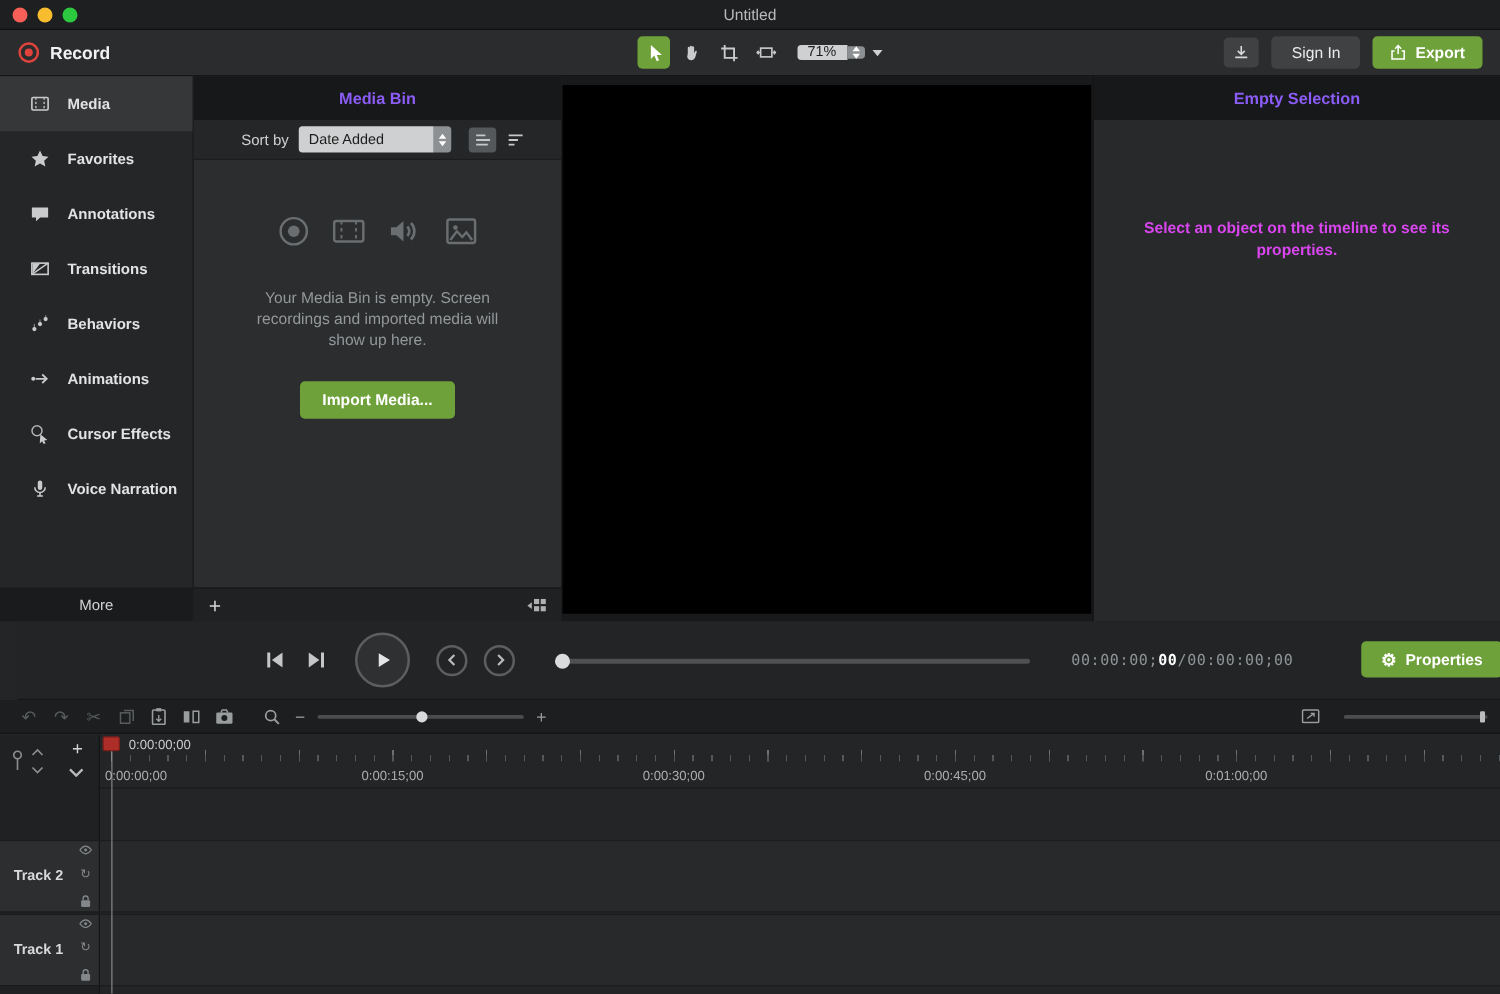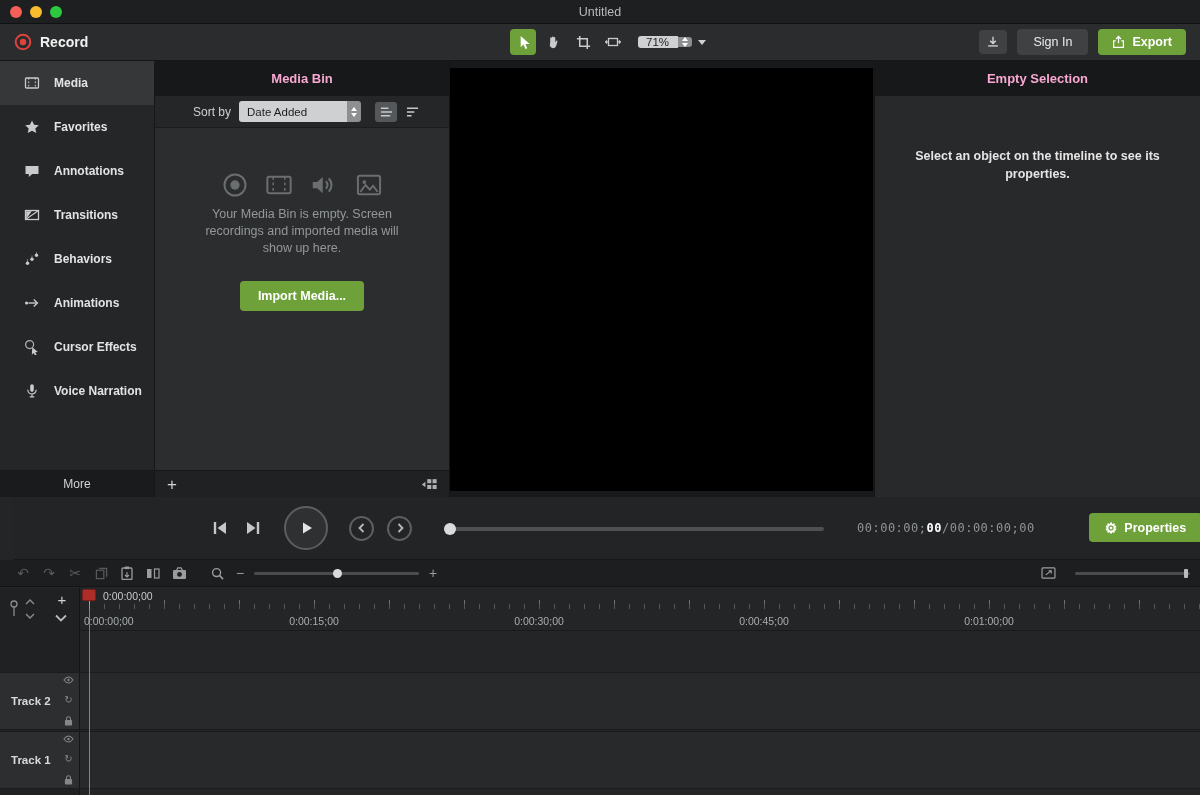--- a/index.html
+++ b/index.html
@@ -47,47 +47,47 @@
   .sidebar { width:155px; background:#242627; border-right:1px solid #161718; position:relative; }
   .side-item { height:44px; display:flex; align-items:center; gap:14px; padding-left:24px; cursor:pointer;
     color:#e2e3e4; font-size:12px; font-weight:bold; }
   .side-item.active { background:#353738; }
   .side-item .ic { width:16px; height:16px; color:#c9cbcc; flex:0 0 16px; }
   .side-more { position:absolute; bottom:0; left:0; right:0; height:27px; background:#191b1c;
     display:flex; align-items:center; justify-content:center; font-size:12px; color:#d2d3d4; cursor:pointer; }
 
   .mediabin { width:295px; background:#2b2d2e; position:relative; border-right:1px solid #141516; }
   .panel-hd { height:35px; background:#161819; display:flex; align-items:center; justify-content:center;
-    font-size:13px; font-weight:bold; color:#f9a8d4; }
+    font-size:13px; font-weight:bold; color:#8b5cf6; }
   .sortrow { height:32px; background:#242627; border-bottom:1px solid #1b1c1d; display:flex; align-items:center;
     padding:0 12px; gap:8px; }
   .sortrow .lbl { font-size:12px; color:#cfd0d1; margin-left:26px; }
   .select { display:flex; align-items:stretch; height:21px; cursor:pointer; }
   .select .val { background:#cfd0d1; color:#1d1d1d; font-size:11.5px; display:flex; align-items:center;
     padding:0 8px; width:108px; border-radius:3px 0 0 3px; }
   .viewbtns { display:flex; gap:4px; margin-left:6px; }
   .viewbtn { width:22px; height:20px; border:none; border-radius:3px; background:transparent; color:#c6c8c9;
     display:flex; align-items:center; justify-content:center; cursor:pointer; }
   .viewbtn.on { background:#55585a; }
   .empty-state { display:flex; flex-direction:column; align-items:center; text-align:center; padding-top:42px; }
   .empty-icons { display:flex; align-items:center; gap:15px; color:#6b6e70; }
-  .empty-text { margin-top:6px; width:224px; font-size:12.5px; line-height:1.35; color:#94989a; }
+  .empty-text { margin-top:30px; width:224px; font-size:12.5px; line-height:1.35; color:#94989a; }
   .import-btn { margin-top:24px; background:#6fa13a; color:#fff; border:none; border-radius:4px;
     font-size:12.5px; font-weight:bold; padding:8px 18px; cursor:pointer; font-family:inherit; }
   .bin-footer { position:absolute; bottom:0; left:0; right:0; height:27px; background:#1f2122;
     border-top:1px solid #151617; display:flex; align-items:center; padding:0 12px; }
   .plus-btn { background:none; border:none; color:#d2d3d4; font-size:17px; line-height:1; cursor:pointer; }
   .thumb-btn { margin-left:auto; background:none; border:none; color:#aeb0b1; cursor:pointer; display:flex; }
 
   .canvas-area { width:425px; background:#18191a; position:relative; border-right:1px solid #141516; }
   .canvas { position:absolute; top:7px; left:0; right:1px; height:423px; background:#000; }
 
   .props { width:325px; background:#28292b; }
-  .props-empty { margin:52px auto 0; width:272px; text-align:center; font-size:12.5px; font-weight:600;
-    color:#e5e5e5; line-height:1.4; }
+  .props-empty { margin:78px auto 0; width:272px; text-align:center; font-size:12.5px; font-weight:600;
+    color:#d946ef; line-height:1.4; }
 
   
   .playback { position:absolute; top:497px; left:14px; right:0; height:63px; background:#222425;
     border-bottom:1px solid #161718; }
   .transport { position:absolute; left:196px; top:0; height:100%; display:flex; align-items:center; gap:13px; }
   .t-btn { background:none; border:none; color:#c4c6c7; cursor:pointer; display:flex; align-items:center; justify-content:center; }
   .play-btn { width:44px; height:44px; border-radius:50%; background:#2e3031; border:2px solid #5c5e60;
     color:#e4e5e6; margin:0 8px; }
   .circ-btn { width:25px; height:25px; border-radius:50%; background:transparent; border:2px solid #5c5e60; color:#b8babb; }
   .scrubber { position:absolute; left:430px; top:30px; width:380px; height:4px; background:#4e5051; border-radius:2px; cursor:pointer; }

